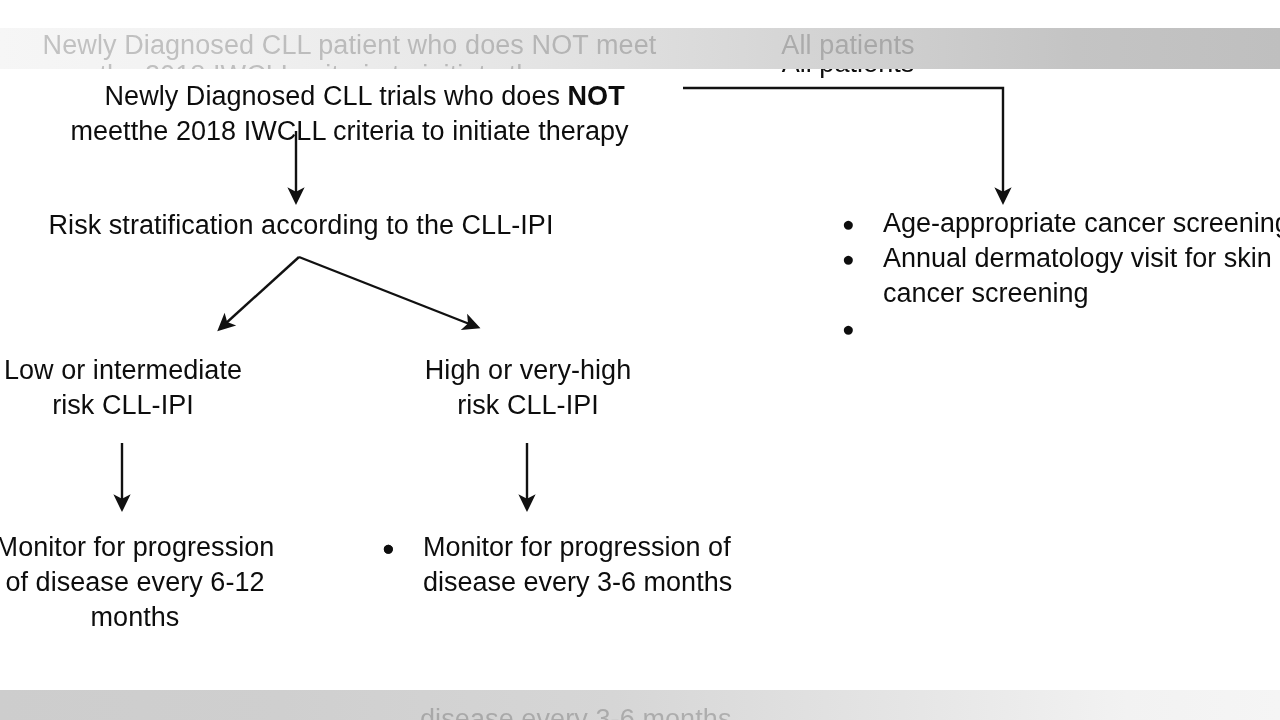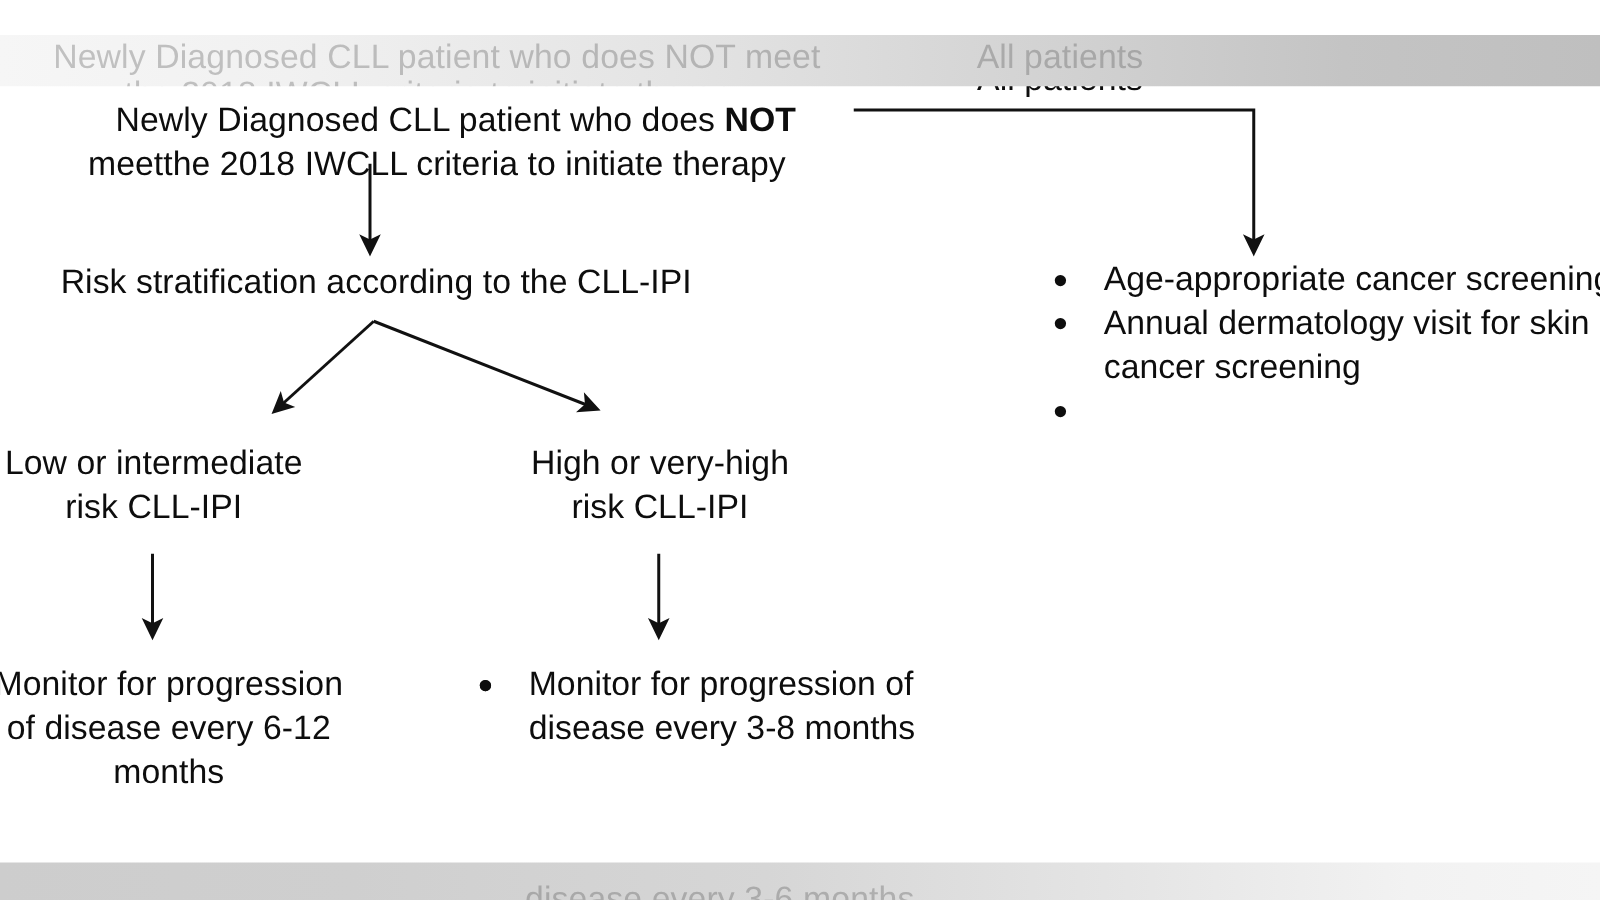--- a/index.html
+++ b/index.html
@@ -137,21 +137,21 @@
     <g>
       <line x1="527" y1="443" x2="527" y2="503" stroke="#111111" stroke-width="2.4" marker-end="url(#arrowhead)"></line>
     </g>
 
     <g>
       <path d="M683,88 L1003,88 L1003,196" fill="none" stroke="#111111" stroke-width="2.4" marker-end="url(#arrowhead)"></path>
     </g>
   </svg>
 
   <div class="tnode center" style="left:22px; top:44px; width:655px;">
-    <span>Newly Diagnosed CLL patient who does </span><b class="not">NOT</b><span> meet</span><span>the 2018 IWCLL criteria to initiate therapy</span>
+    <span>Newly Diagnosed CLL trials who does </span><b class="not">NOT</b><span> meet</span><span>the 2018 IWCLL criteria to initiate therapy</span>
   </div>
 
   <div class="tnode center" style="left:683px; top:46px; width:330px;">All patients</div>
 
   <div class="tnode center" style="left:16px; top:208px; width:570px;">Risk stratification according to the CLL-IPI</div>
 
   <div class="tnode center" style="left:-8px; top:353px; width:262px;">Low or intermediate
 risk CLL-IPI</div>
 
   <div class="tnode center" style="left:400px; top:353px; width:256px;">High or very-high
@@ -160,21 +160,21 @@
   <div class="tnode center" style="left:-10px; top:530px; width:290px;">Monitor for progression
 of disease every 6-12
 months</div>
 
   <ul class="blist" id="high-risk-bullets" style="left:360px; top:530px; width:392px;">
     <li>
       <span class="bdot">●</span>
     </li>
     <li>
       <span class="bdot">●</span>
-      <span>Monitor for progression of disease every 3-8 months</span>
+      <span>Monitor for progression of disease every 3-6 months</span>
     </li>
   </ul>
 
   <ul class="blist" id="all-patients-bullets" style="left:820px; top:206px; width:470px;">
     <li>
       <span class="bdot">●</span>
       <span>Age-appropriate cancer screening</span>
     </li>
     <li>
       <span class="bdot">●</span>

